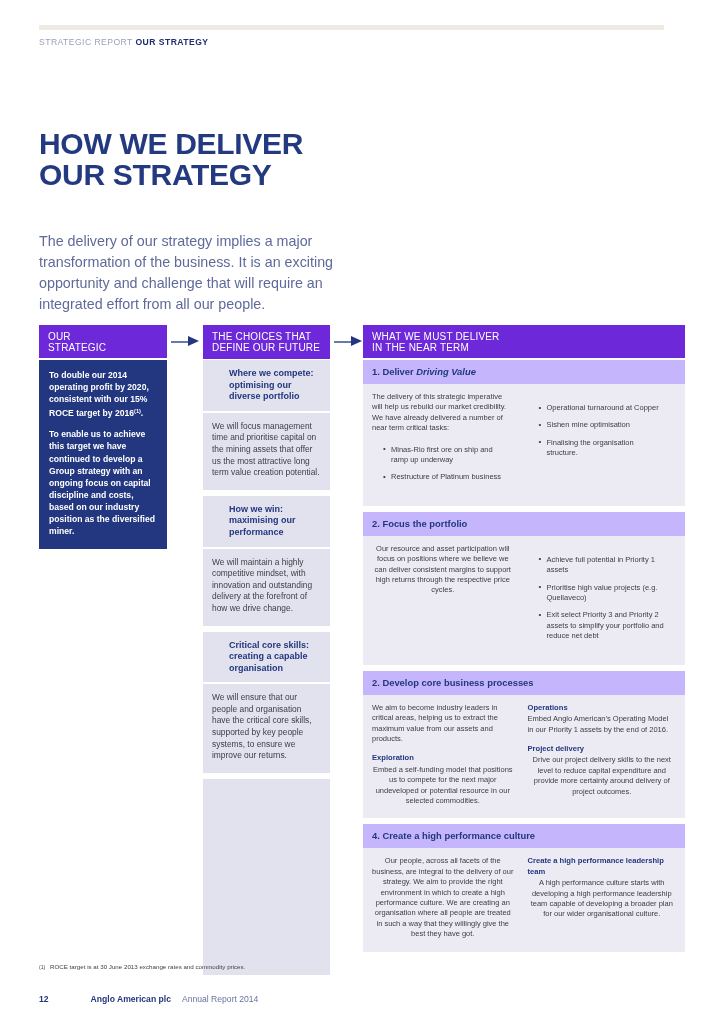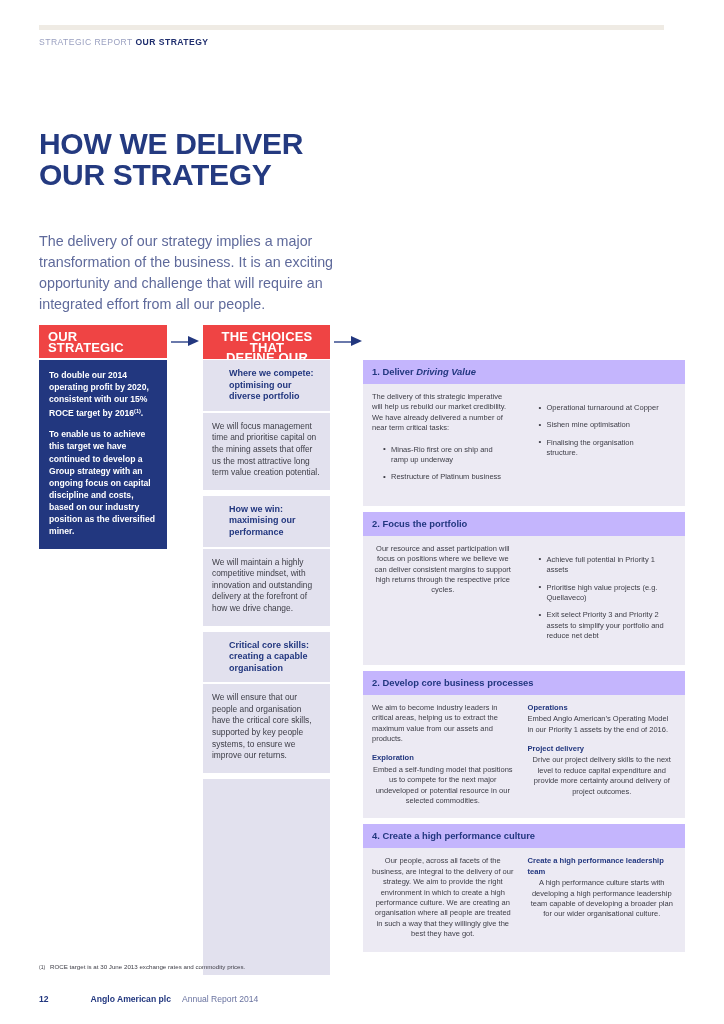--- a/index.html
+++ b/index.html
@@ -67,24 +67,24 @@
     font-size: 14.3px;
     font-weight: 400;
     line-height: 21px;
   }
 
   
   .grid { position: absolute; left: 0; top: 0; right: 0; bottom: 0; }
 
   .col-head {
     position: absolute;
-    background: #ef4444;
+    background: #6d28d9;
     color: #ffffff;
-    font-size: 13px;
-    font-weight: 700;
+    font-size: 10px;
+    font-weight: 400;
     line-height: 10.5px;
     letter-spacing: 0.18px;
     padding: 7px 8px 7px 9px;
     box-sizing: border-box;
   }
   .col-sub {
     position: absolute;
     color: #22377f;
     font-size: 9.2px;
     font-weight: 700;
@@ -254,26 +254,30 @@
 
   <p class="standfirst">The delivery of our strategy implies a major transformation of the business. It is an exciting opportunity and challenge that will require an integrated effort from all our people.</p>
 
   <div class="grid">
 
     <div class="col-head" style="left:39px; top:325px; width:128px; height:33px;">
       <div>OUR</div>
       <div>STRATEGIC</div>
     </div>
 
-    <div class="col-head" style="left:203px; top:325px; width:127px; height:34px;text-align:center;">
+    <div class="col-head" style="left:203px; top:325px; width:127px; height:34px;">
       <div>THE CHOICES THAT</div>
       <div>DEFINE OUR FUTURE</div>
     </div>
     <div class="col-sub" style="left:213px; top:362px;">Our strategic elements</div>
 
+    <div class="col-head" style="left:363px; top:325px; width:322px; height:33px;">
+      <div>WHAT WE MUST DELIVER</div>
+      <div>IN THE NEAR TERM</div>
+    </div>
     <div class="col-sub" style="left:372px; top:362px;">Our strategic imperatives</div>
 
     <div class="connector" style="left:171px; top:336px; width:28px;">
       <div class="bar" style="width:17px;"></div>
       <div class="head" style="left:17px;"></div>
     </div>
     <div class="connector" style="left:334px; top:336px; width:28px;">
       <div class="bar" style="width:17px;"></div>
       <div class="head" style="left:17px;"></div>
     </div>

